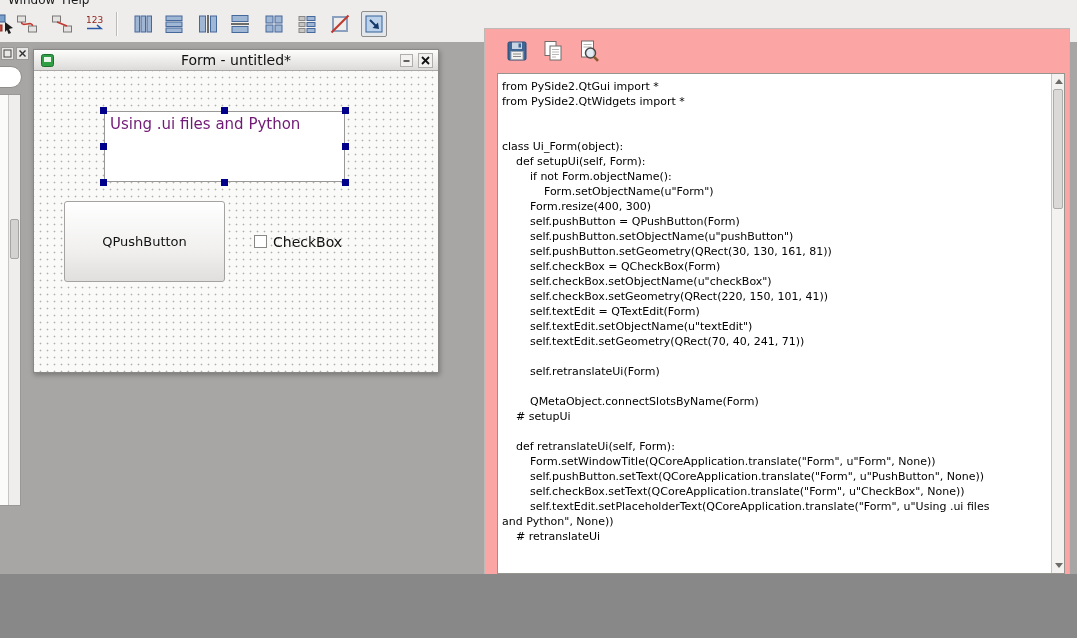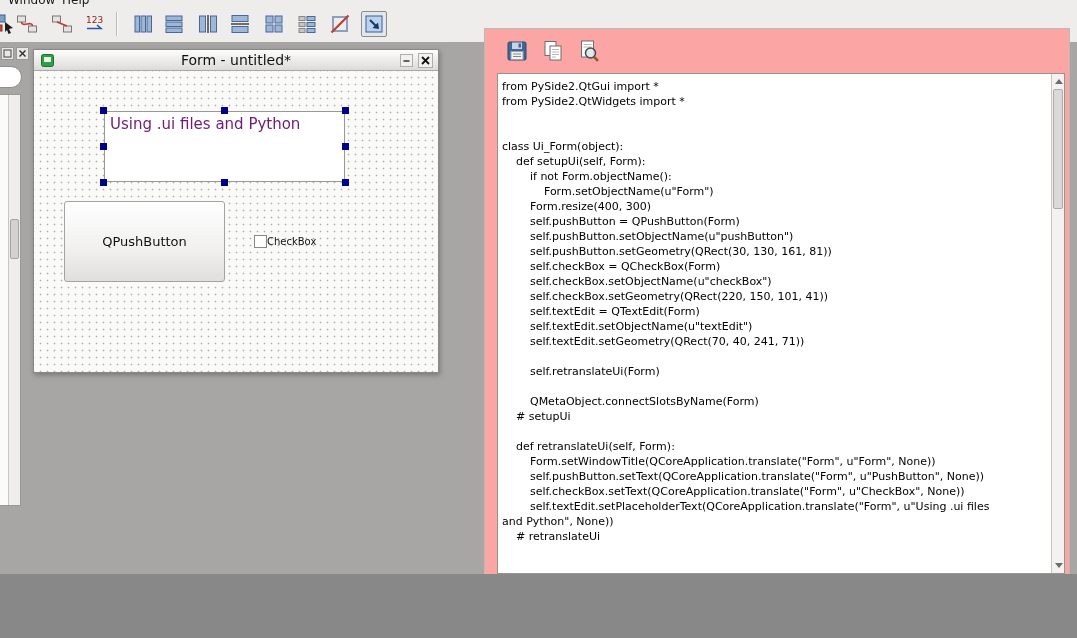--- a/index.html
+++ b/index.html
@@ -41,21 +41,21 @@
   .form-canvas { position:absolute; left:0; top:21px; right:0; bottom:0;
     background-color:#fafaf8;
     background-image:radial-gradient(circle,#b2b0ae 0.9px,transparent 1.05px);
     background-size:7px 7px; background-position:3px 3px; }
 
   .textedit { position:absolute; left:70px; top:40px; width:241px; height:71px; background:#fff; border:1px solid #9a9896; }
   .placeholder { color:#701a75; font-size:15px; padding:3px 5px; }
   .handle { position:absolute; width:7px; height:7px; background:#00008b; }
 
   .pushbutton { position:absolute; left:30px; top:130px; width:161px; height:81px; display:flex; align-items:center; justify-content:center; font-size:13px; color:#111; background:linear-gradient(#ffffff,#f1f0ef 60%,#e0dfde); border:1px solid #a5a3a1; border-radius:3px; }
-  .checkbox { position:absolute; left:220px; top:150px; width:101px; height:41px; display:flex; align-items:center; gap:0; font-size:10px; color:#111; }
+  .checkbox { position:absolute; left:220px; top:150px; width:101px; height:41px; display:flex; align-items:center; gap:6px; font-size:14px; color:#111; }
   .cb-box { width:13px; height:13px; background:#fff; border:1px solid #8a8886; flex:0 0 auto; }
 
   
   .code-dialog { position:absolute; left:484px; top:28px; width:586px; height:587px; background:#fca5a5; border:1px solid #bcbab7; }
   .cd-icon { position:absolute; top:8px; width:28px; height:28px; display:flex; align-items:center; justify-content:center; border-radius:2px; }
   .cd-save { left:18px; } .cd-copy { left:54px; } .cd-find { left:90px; }
   .code-area { position:absolute; left:12px; top:44px; width:568px; height:501px; background:#fff; border:1px solid #96948f; }
   .code-text { position:absolute; left:0; top:0; right:13px; bottom:0; overflow:hidden; white-space:pre; font-family:"DejaVu Sans","Liberation Sans",sans-serif; font-size:11px; line-height:15px; padding:5px 0 0 4px; color:#000; }
   .vscroll { position:absolute; right:0; top:0; width:13px; height:100%; background:#f3f2f1; border-left:1px solid #c8c6c3; }
   .vs-btn { position:absolute; left:0; width:13px; height:15px; display:flex; align-items:center; justify-content:center; }

